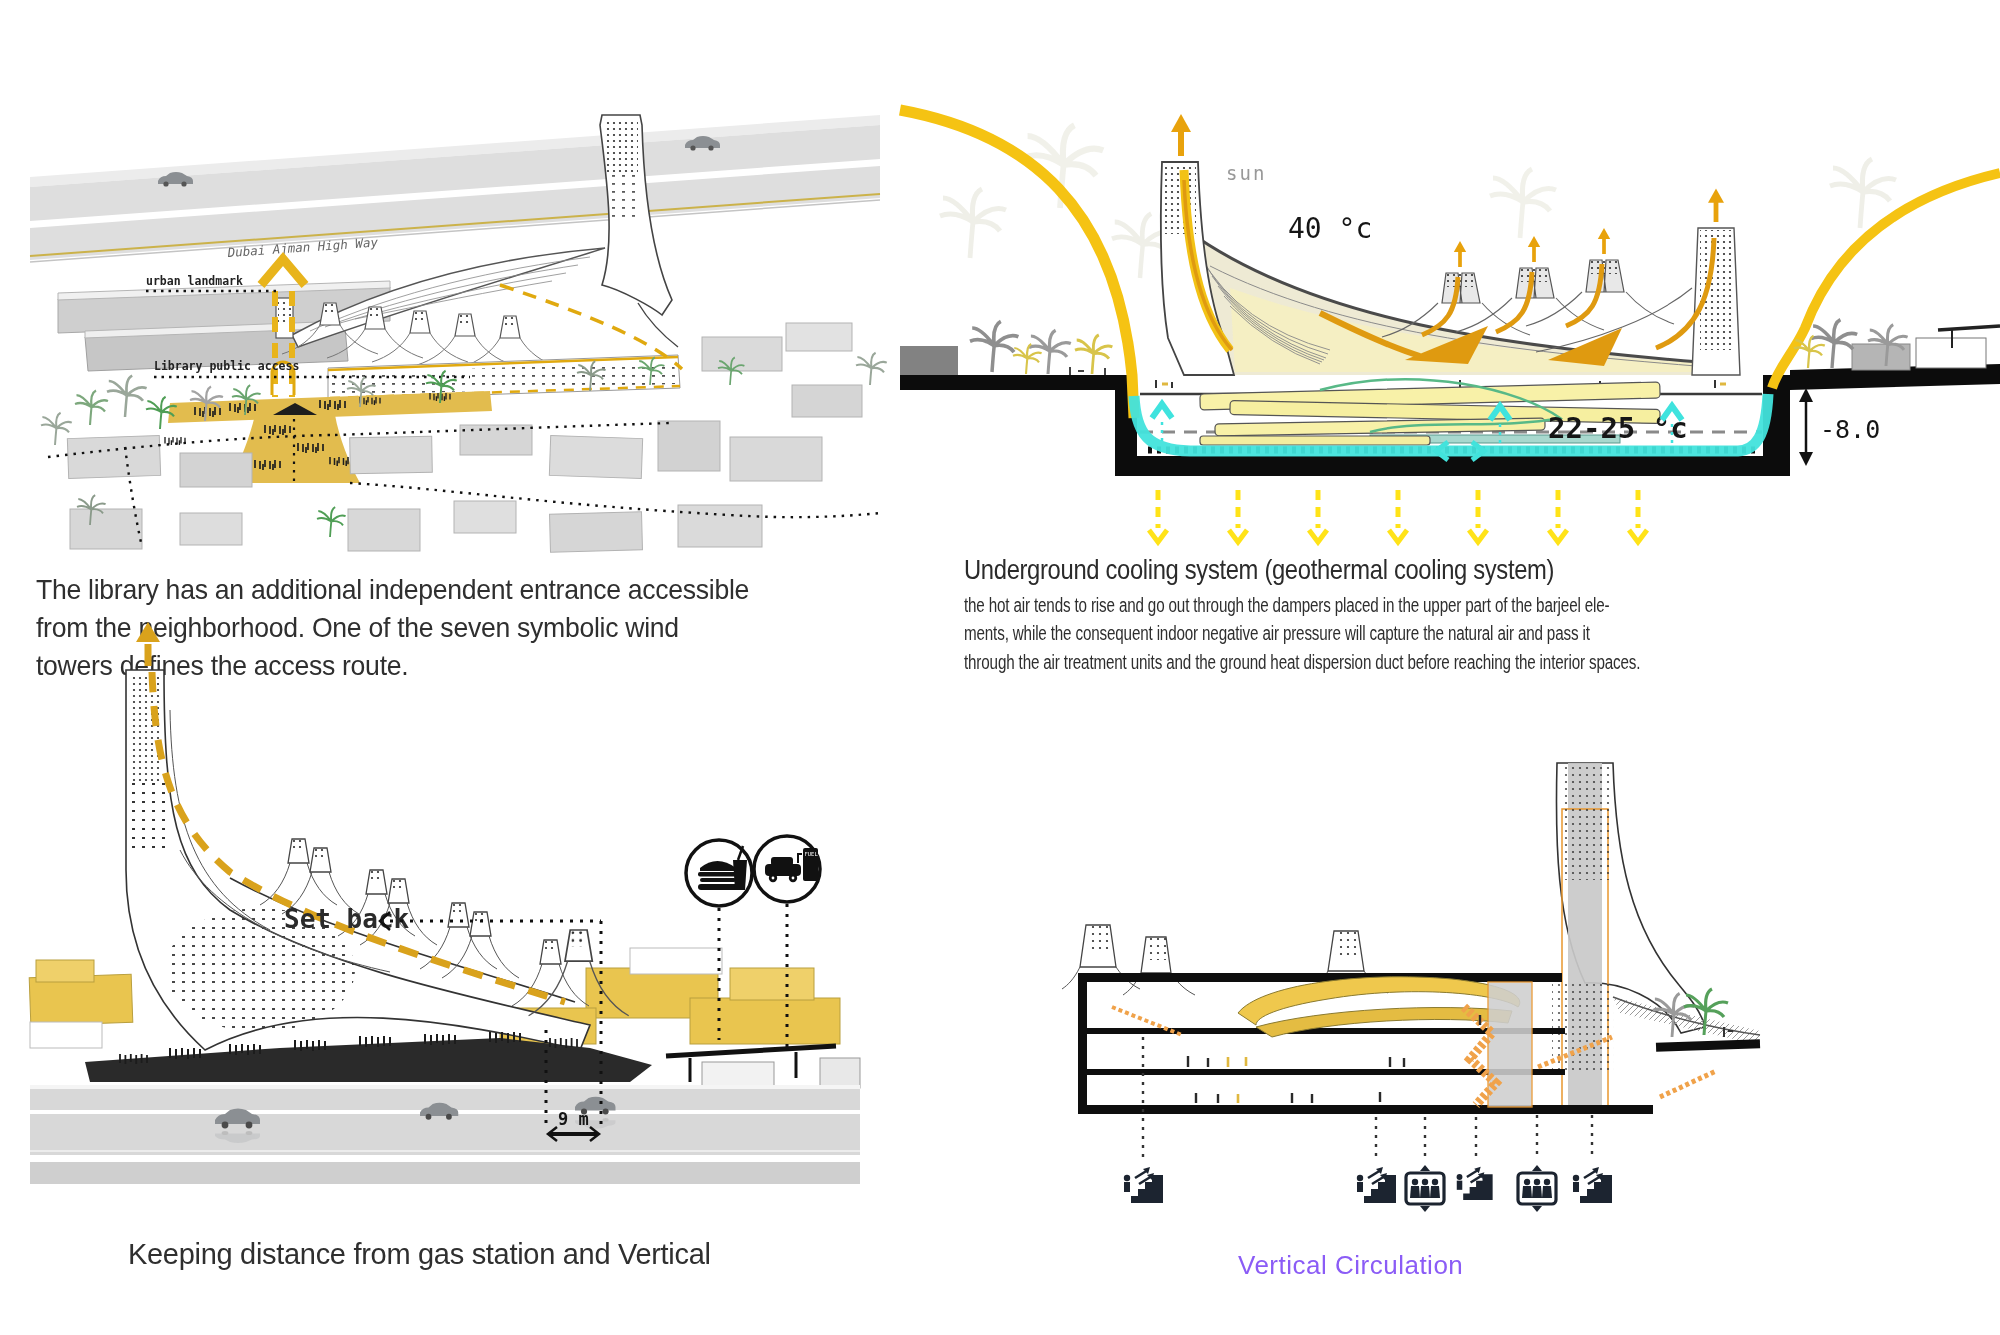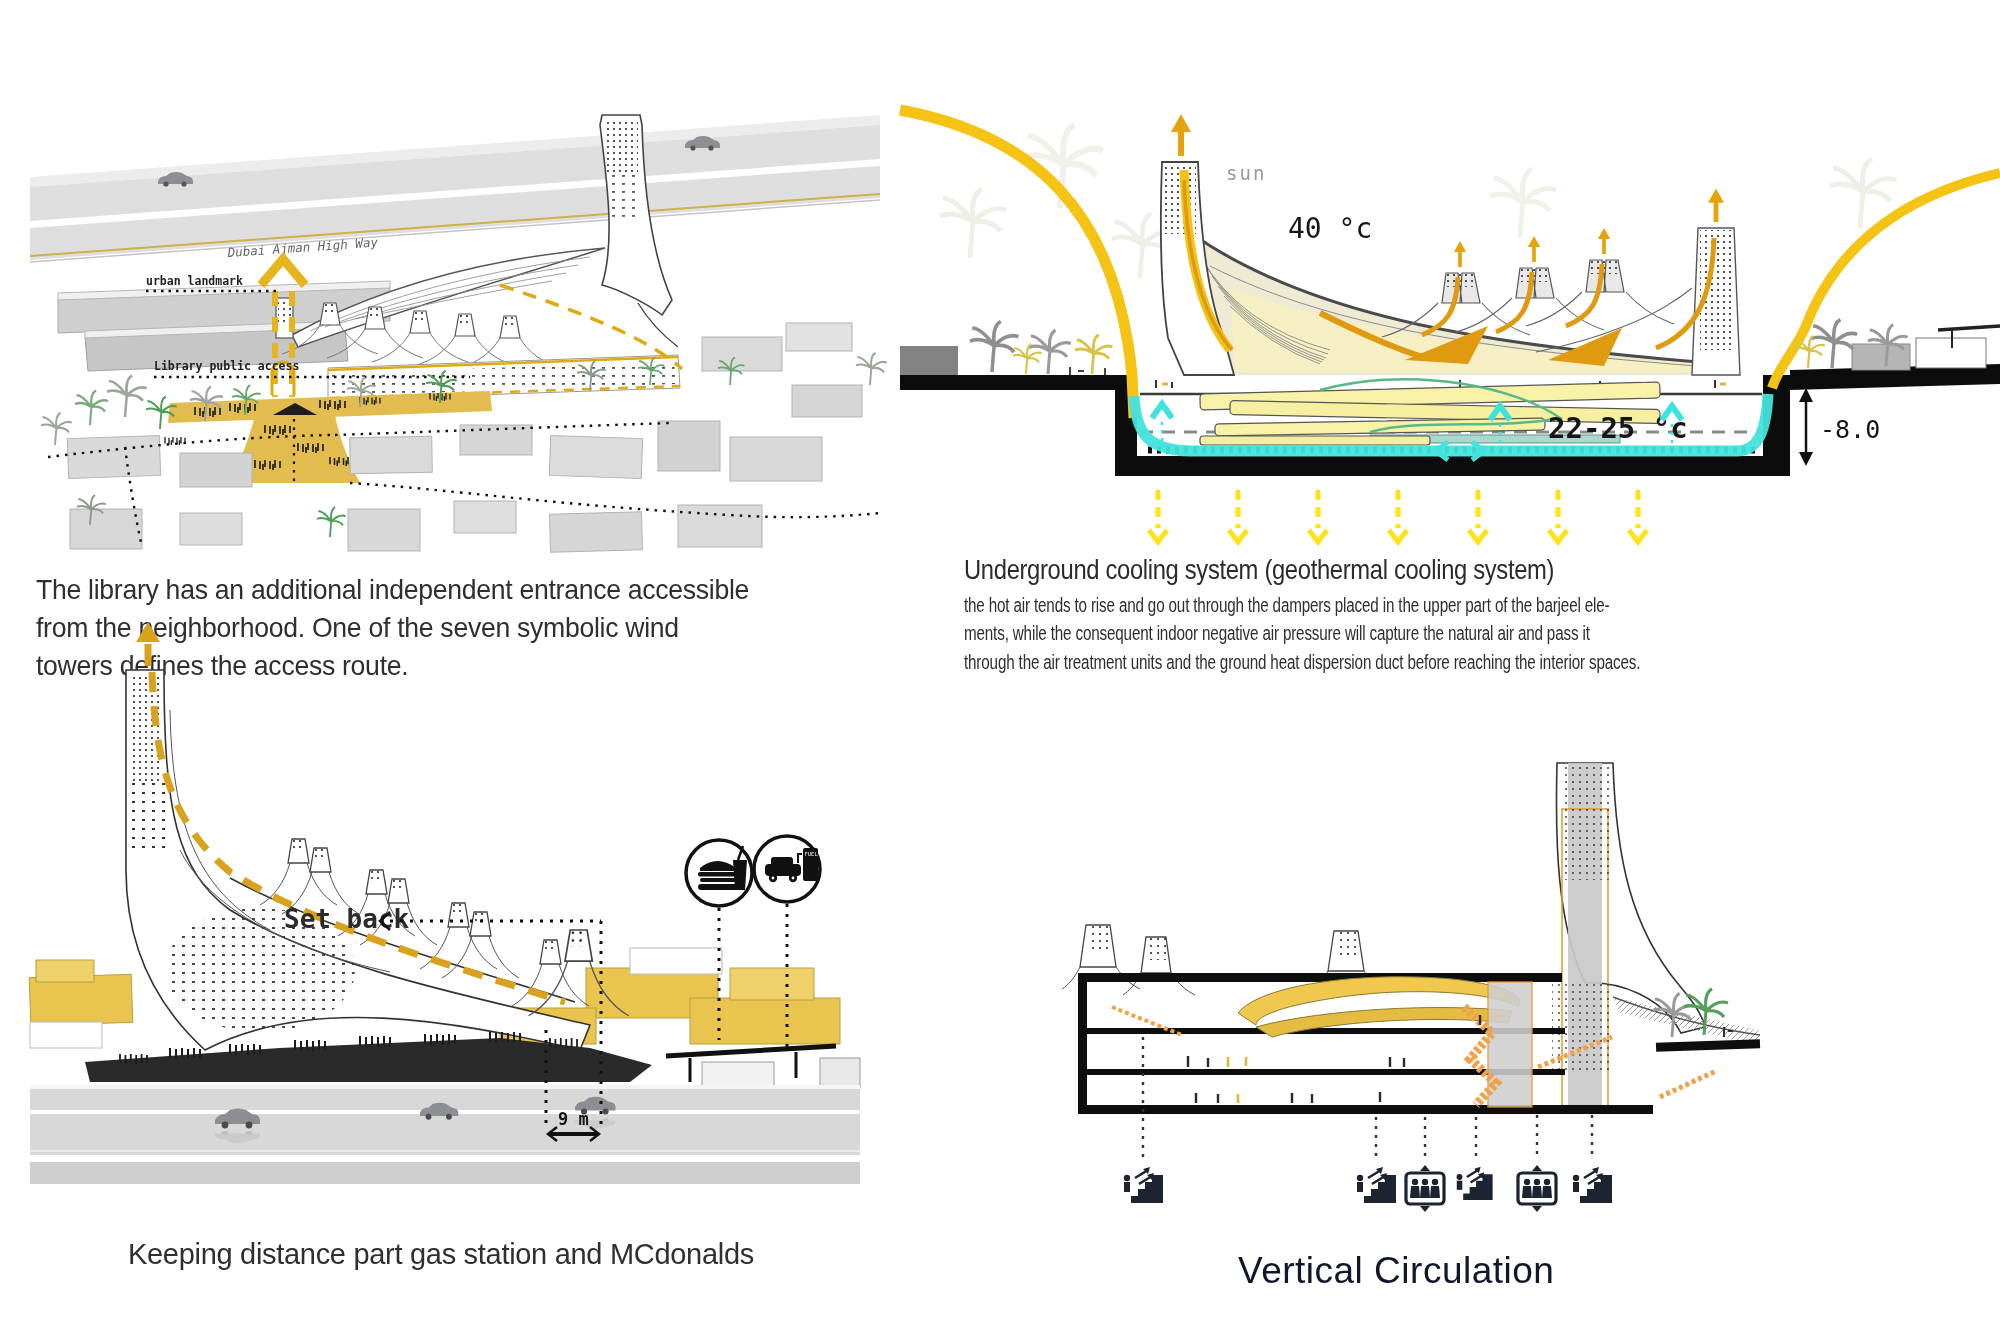--- a/index.html
+++ b/index.html
@@ -9,21 +9,21 @@
   svg{position:absolute;overflow:visible}
   svg text{font-family:"DejaVu Sans Mono",monospace}
   .cap{position:absolute;transform-origin:0 0;color:#2f2f2f}
   #cap-site{left:36px;top:571px;font-size:28px;line-height:1.36;letter-spacing:-.3px;transform:scaleX(.95)}
   #cooling-text{left:964px;top:554px}
   .cool-title{font-size:28px;letter-spacing:-.4px;color:#2b2b2b;white-space:nowrap;
               transform:scaleX(.85);transform-origin:0 0}
   .cool-body{margin-top:5px;font-size:19.5px;line-height:1.45;color:#2e2e2e;letter-spacing:-.2px;
              white-space:nowrap;transform:scaleX(.78);transform-origin:0 0}
   #cap-setback{left:128px;top:1238px;font-size:29px;letter-spacing:-.3px;white-space:nowrap}
-  #cap-circ{left:1238px;top:1250px;font-size:37px;letter-spacing:.5px;white-space:nowrap;color:#0f172a}
+  #cap-circ{left:1238px;top:1250px;font-size:26px;letter-spacing:.5px;white-space:nowrap;color:#8b5cf6}
   .line{display:block}
 </style>
 </head>
 <body>
 
 <div id="canvas">
 
   <svg style="left:30px;top:85px" width="850" height="480" viewBox="0 0 850 480">
     <defs>
       <pattern id="s1dd" width="6" height="6" patternUnits="userSpaceOnUse">
@@ -493,21 +493,21 @@
       <rect x="741" y="247" width="22" height="9" rx="3" fill="#111"></rect>
       <rect x="735" y="254" width="36" height="12" rx="4" fill="#111"></rect>
       <circle cx="743" cy="268" r="4.2" fill="#111"></circle>
         <circle cx="763" cy="268" r="4.2" fill="#111"></circle>
       <circle cx="743" cy="268" r="1.4" fill="#fff"></circle>
         <circle cx="763" cy="268" r="1.4" fill="#fff"></circle>
       <line x1="757" y1="294" x2="757" y2="438" stroke="#111" stroke-width="3" stroke-dasharray="3 7"></line>
     </g>
   </svg>
 
-  <div id="cap-setback" class="cap">Keeping distance part gas station and MCdonalds</div>
+  <div id="cap-setback" class="cap">Keeping distance from gas station and Vertical</div>
 
   <svg style="left:1060px;top:745px" width="700" height="470" viewBox="0 0 700 470">
     <defs>
       <pattern id="s4dd" width="7" height="7" patternUnits="userSpaceOnUse">
           <circle cx="2" cy="2" r="1.1" fill="#2a2a2a"></circle>
         </pattern>
       <pattern id="s4h" width="6" height="6" patternUnits="userSpaceOnUse">
           <path d="M0,6 L6,0" stroke="#9a9a9a" stroke-width="1"></path>
         </pattern>
       <g id="s4palm">

